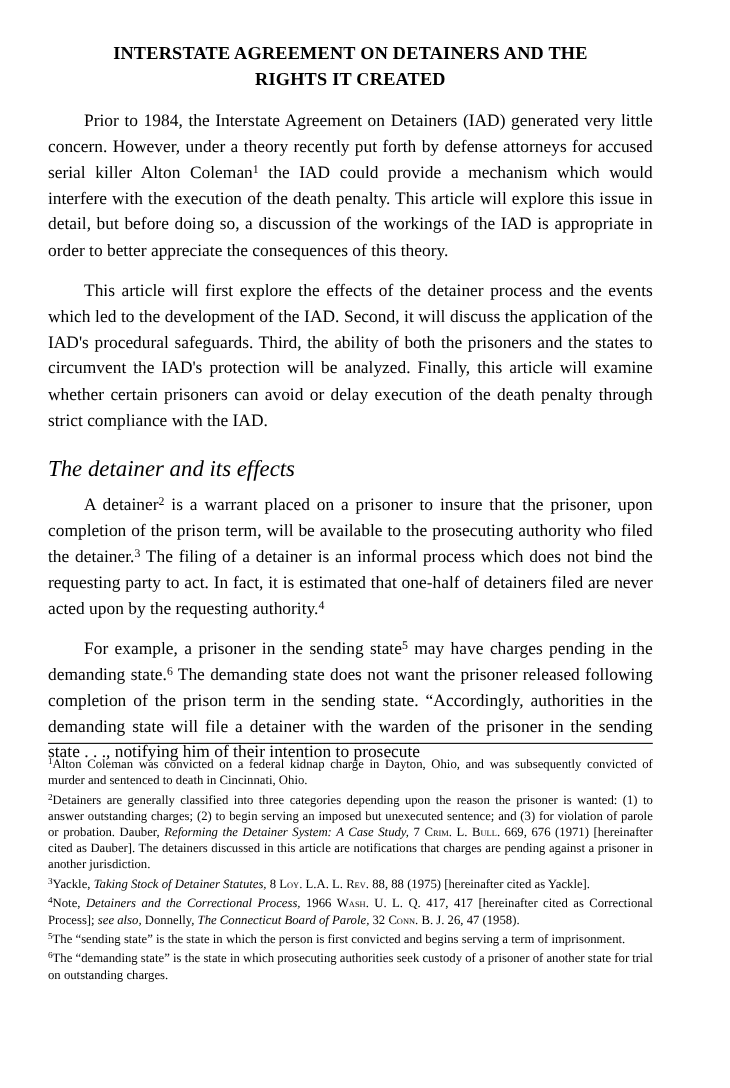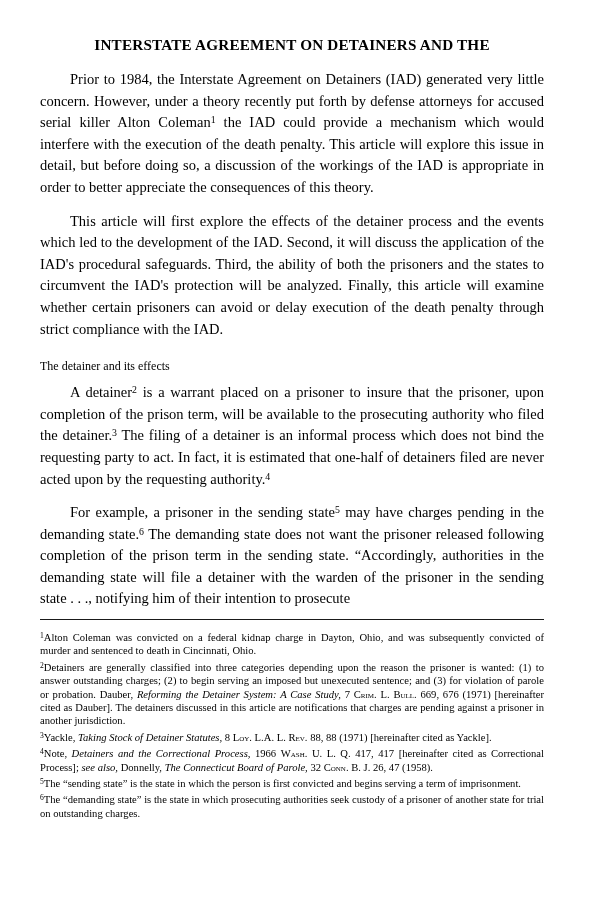--- a/index.html
+++ b/index.html
@@ -41,21 +41,22 @@
     margin-top: 21px;
     text-align: center;
     font-size: 13.4px;
     font-variant: small-caps;
     letter-spacing: 0.3px;
   }
 
   
   .sec-head-italic {
     margin-top: 19px;
-    font-size: 12px;
+    font-style: italic;
+    font-size: 19px;
     text-align: left;
   }
 
   
   p.body {
     margin: 0;
     text-align: justify;
     text-justify: inter-word;
     font-size: 14.5px;
     line-height: 21.6px;
@@ -121,38 +122,39 @@
     font-size: 13px;
   }
 </style>
 </head>
 <body>
 
 <div class="page">
 
   <h1 class="title">
     <span>INTERSTATE AGREEMENT ON DETAINERS AND THE</span>
+    <span class="line2">RIGHTS IT CREATED</span>
   </h1>
 
 
   <p class="body first"><span>Prior to 1984, the Interstate Agreement on Detainers (IAD) generated very little concern. However, under a theory recently put forth by defense attorneys for accused serial killer Alton Coleman</span><sup>1</sup><span> the IAD could provide a mechanism which would interfere with the execution of the death penalty. This article will explore this issue in detail, but before doing so, a discussion of the workings of the IAD is appropriate in order to better appreciate the consequences of this theory.</span></p>
 
   <p class="body">This article will first explore the effects of the detainer process and the events which led to the development of the IAD. Second, it will discuss the application of the IAD's procedural safeguards. Third, the ability of both the prisoners and the states to circumvent the IAD's protection will be analyzed. Finally, this article will examine whether certain prisoners can avoid or delay execution of the death penalty through strict compliance with the IAD.</p>
 
   <div class="sec-head-italic">The detainer and its effects</div>
 
   <p class="body after-head"><span>A detainer</span><sup>2</sup><span> is a warrant placed on a prisoner to insure that the prisoner, upon completion of the prison term, will be available to the prosecuting authority who filed the detainer.</span><sup>3</sup><span> The filing of a detainer is an informal process which does not bind the requesting party to act. In fact, it is estimated that one-half of detainers filed are never acted upon by the requesting authority.</span><sup>4</sup></p>
 
   <p class="body"><span>For example, a prisoner in the sending state</span><sup>5</sup><span> may have charges pending in the demanding state.</span><sup>6</sup><span> The demanding state does not want the prisoner released following completion of the prison term in the sending state. “Accordingly, authorities in the demanding state will file a detainer with the warden of the prisoner in the sending state . . ., notifying him of their intention to prosecute</span></p>
 
   <div class="fn-rule"></div>
 
   <div class="footnotes" id="footnotes">
       <p class="fn"><sup class="fnum">1</sup><span>Alton Coleman was convicted on a federal kidnap charge in Dayton, Ohio, and was subsequently convicted of murder and sentenced to death in Cincinnati, Ohio.</span></p>
       <p class="fn"><sup class="fnum">2</sup><span>Detainers are generally classified into three categories depending upon the reason the prisoner is wanted: (1) to answer outstanding charges; (2) to begin serving an imposed but unexecuted sentence; and (3) for violation of parole or probation. Dauber, </span><span style="font-style: italic;">Reforming the Detainer System: A Case Study,</span><span> 7 </span><span class="sc">Crim. L. Bull.</span><span> 669, 676 (1971) [hereinafter cited as Dauber]. The detainers discussed in this article are notifications that charges are pending against a prisoner in another jurisdiction.</span></p>
-      <p class="fn"><sup class="fnum">3</sup><span>Yackle, </span><span style="font-style: italic;">Taking Stock of Detainer Statutes,</span><span> 8 </span><span class="sc">Loy. L.A. L. Rev.</span><span> 88, 88 (1971) [hereinafter cited as Yackle].</span></p>
+      <p class="fn"><sup class="fnum">3</sup><span>Yackle, </span><span style="font-style: italic;">Taking Stock of Detainer Statutes,</span><span> 8 </span><span class="sc">Loy. L.A. L. Rev.</span><span> 88, 88 (1975) [hereinafter cited as Yackle].</span></p>
       <p class="fn"><sup class="fnum">4</sup><span>Note, </span><span style="font-style: italic;">Detainers and the Correctional Process,</span><span> 1966 </span><span class="sc">Wash. U. L. Q.</span><span> 417, 417 [hereinafter cited as Correctional Process]; </span><span style="font-style: italic;">see also,</span><span> Donnelly, </span><span style="font-style: italic;">The Connecticut Board of Parole,</span><span> 32 </span><span class="sc">Conn. B. J.</span><span> 26, 47 (1958).</span></p>
       <p class="fn"><sup class="fnum">5</sup><span>The “sending state” is the state in which the person is first convicted and begins serving a term of imprisonment.</span></p>
       <p class="fn"><sup class="fnum">6</sup><span>The “demanding state” is the state in which prosecuting authorities seek custody of a prisoner of another state for trial on outstanding charges.</span></p>
     </div>
 
 
 </div>
 
 </body></html>

